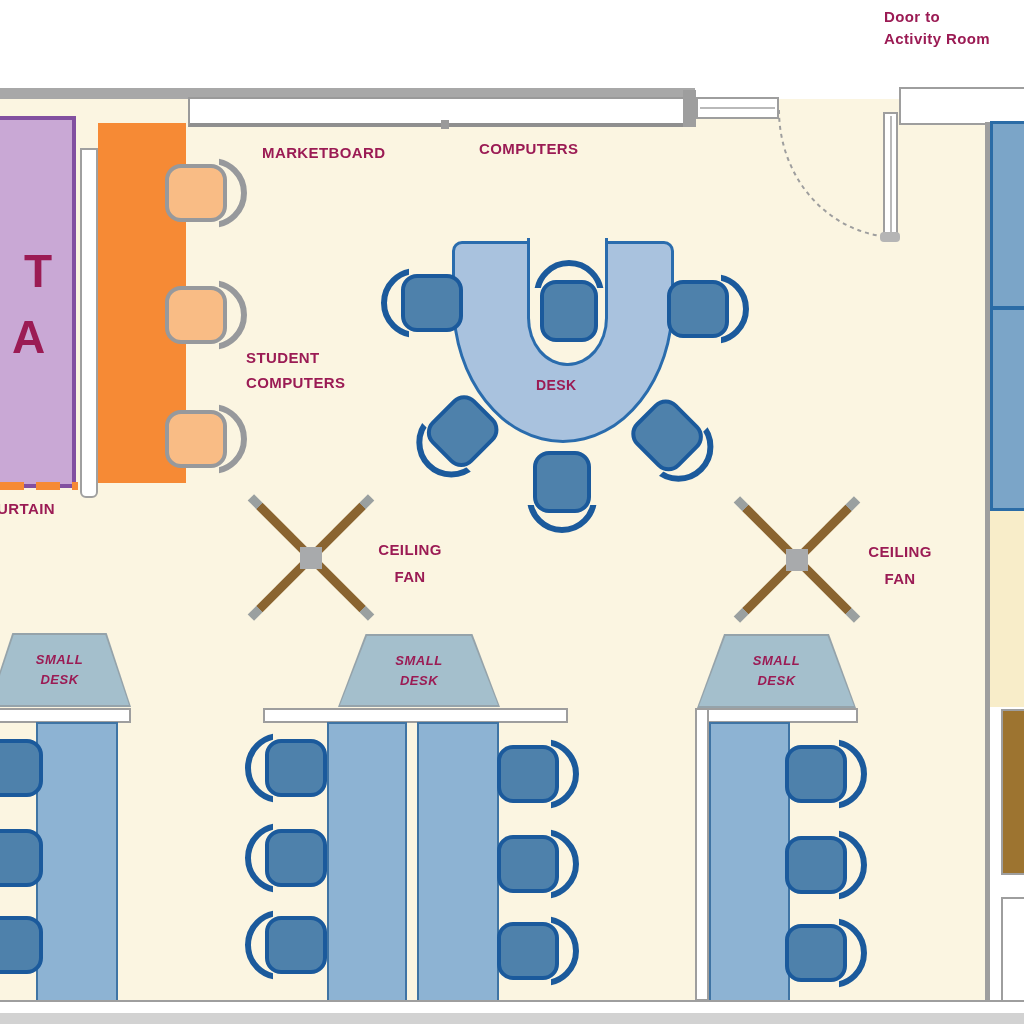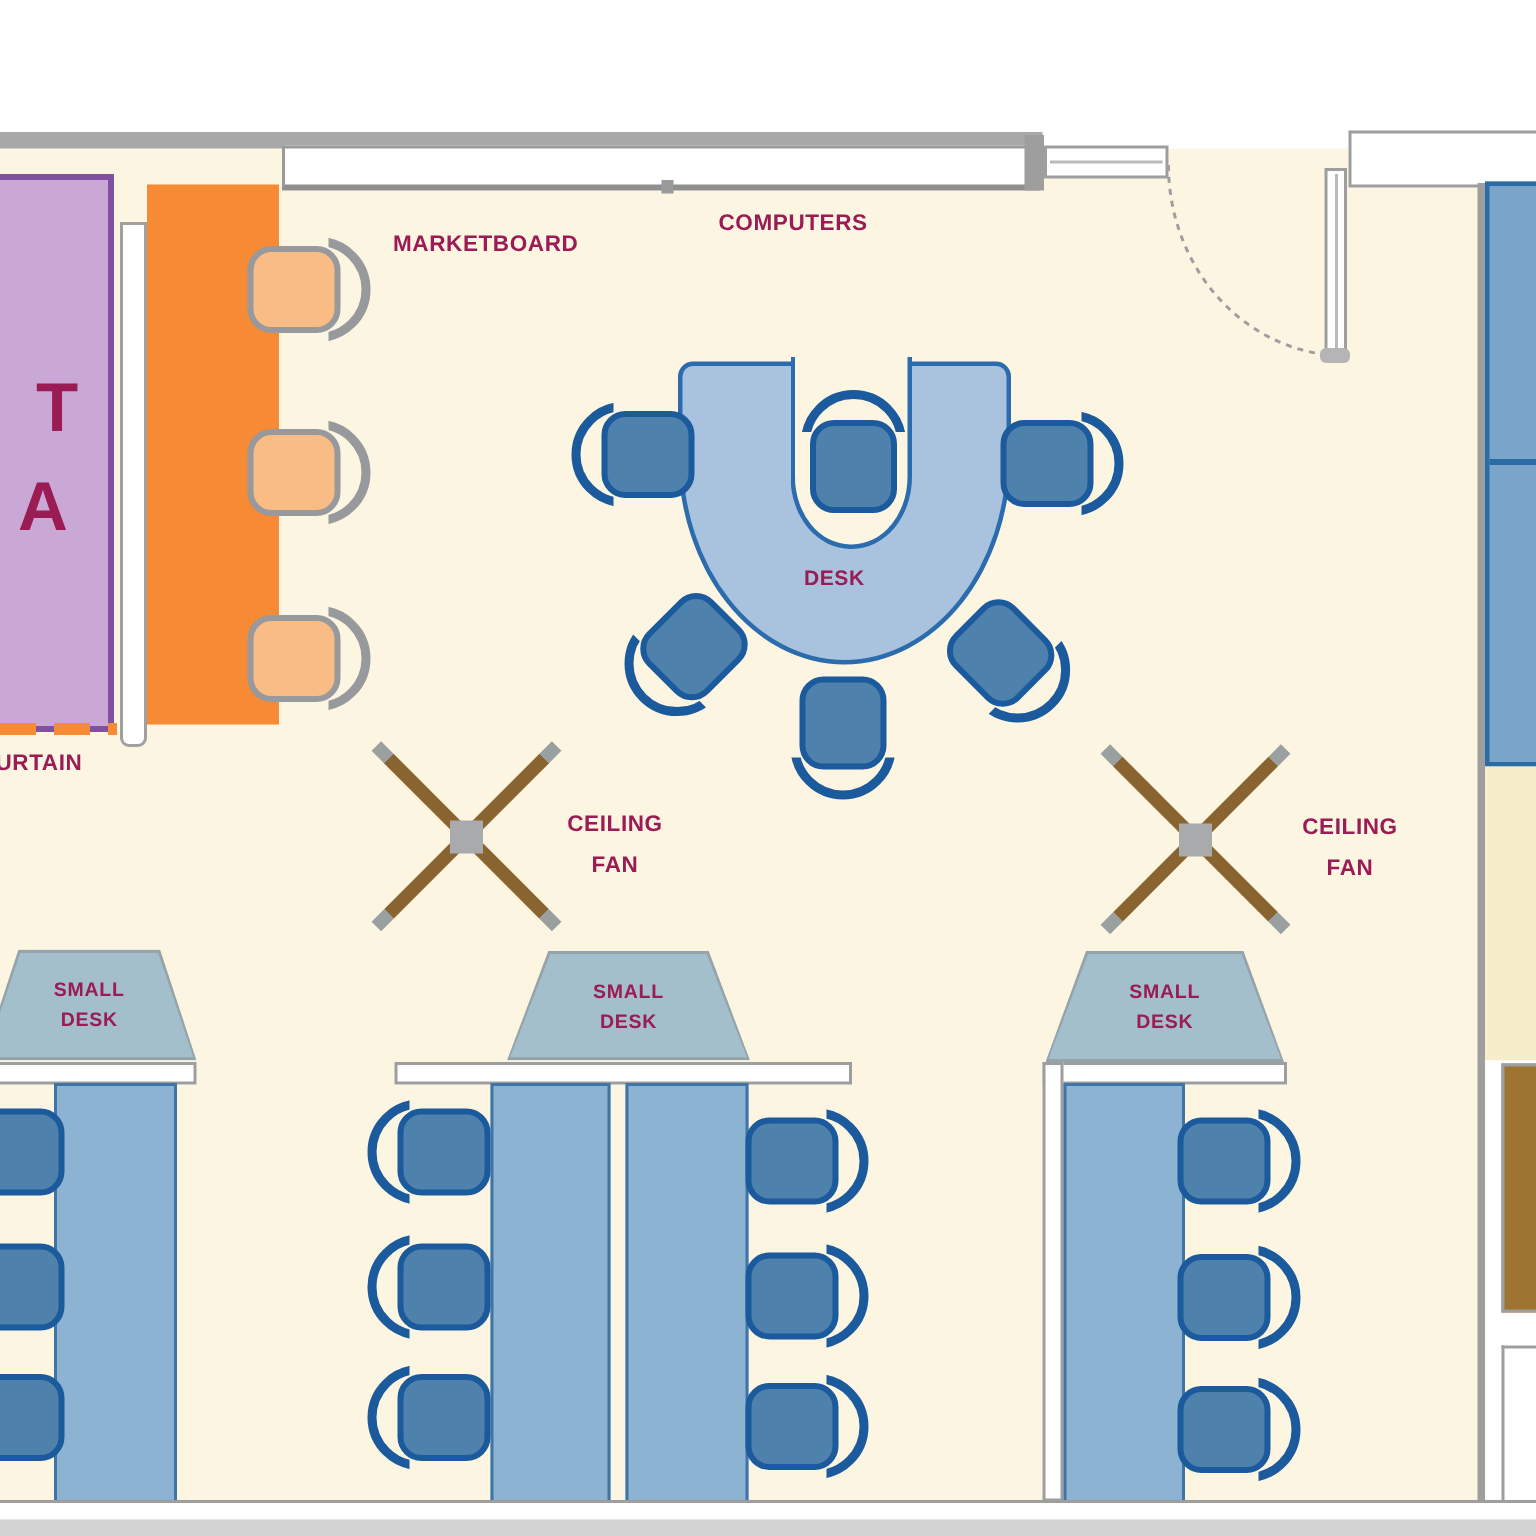--- a/index.html
+++ b/index.html
@@ -67,21 +67,21 @@
   .trap .t-inner{position:absolute;left:2px;top:2px;right:2px;bottom:2px;background:var(--trap_fill);
      clip-path:polygon(17% 0,83% 0,100% 100%,0 100%);display:flex;flex-direction:column;align-items:center;justify-content:center;}
   .screen-bar{position:absolute;background:#ffffff;border:2px solid #9e9e9e;}
   .table{position:absolute;background:var(--table_fill);border:2px solid var(--table_border);}
 
   
   .lbl{position:absolute;color:var(--label_text);font-weight:bold;font-size:15px;letter-spacing:.4px;white-space:nowrap;}
   .lbl.two{line-height:25px;}
   .lbl.center{text-align:center;}
   .big-letter{position:absolute;color:var(--label_text);font-weight:bold;font-size:46px;}
-  .trap-label{color:var(--label_text);font-weight:bold;font-size:13px;line-height:20px;text-align:center;letter-spacing:.5px;}
+  .trap-label{color:var(--label_text);font-weight:bold;font-size:13px;line-height:20px;text-align:center;letter-spacing:.5px;font-style:italic;}
 </style>
 </head>
 <body>
 
 <div id="stage">
 
   <div class="abs room-floor"></div>
   <div class="abs top-wall"></div>
   <div class="abs whiteboard"></div>
   <div class="abs board-tick"></div>
@@ -236,22 +236,30 @@
       <div class="back"></div>
     </div>
   <div class="chair rm90" style="left:792px;top:906px;">
       <div class="seat"></div>
       <div class="back"></div>
     </div>
 
   <div class="abs bottom-wall"></div>
   <div class="abs bottom-gray"></div>
 
-  <div class="lbl" style="left:262px;top:154px;">MARKETBOARD</div>
+  <div class="lbl" style="left:884px;top:6px;line-height:22px;">
+    <div>Door to</div>
+    <div>Activity Room</div>
+  </div>
+  <div class="lbl" style="left:262px;top:144px;">MARKETBOARD</div>
   <div class="lbl" style="left:479px;top:140px;">COMPUTERS</div>
+  <div class="lbl two" style="left:246px;top:345px;">
+    <div>STUDENT</div>
+    <div>COMPUTERS</div>
+  </div>
   <div class="big-letter" style="left:24px;top:244px;">T</div>
   <div class="big-letter" style="left:12px;top:310px;">A</div>
   <div class="lbl" style="left:-3px;top:500px;">URTAIN</div>
   <div class="lbl" style="left:536px;top:377px;font-size:14px;">DESK</div>
   <div class="lbl center" style="left:362px;top:536px;width:96px;line-height:27px;">
     <div>CEILING</div>
     <div>FAN</div>
   </div>
   <div class="lbl center" style="left:852px;top:538px;width:96px;line-height:27px;">
     <div>CEILING</div>

